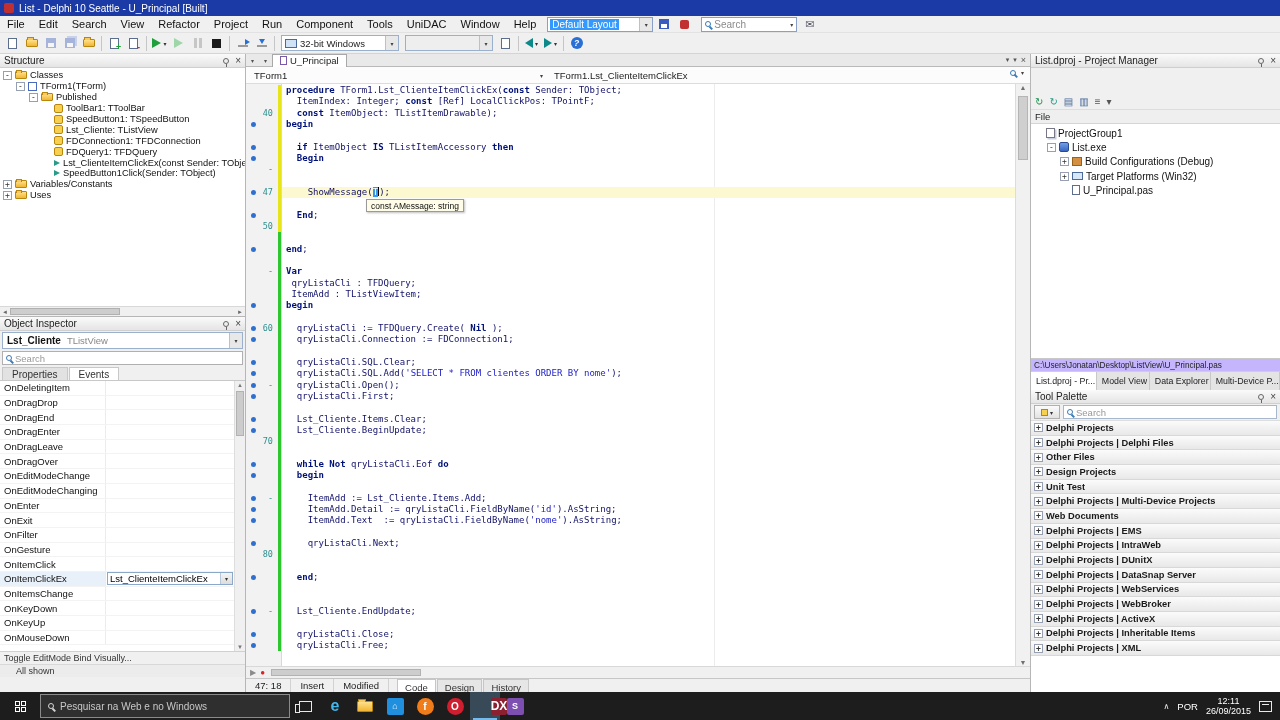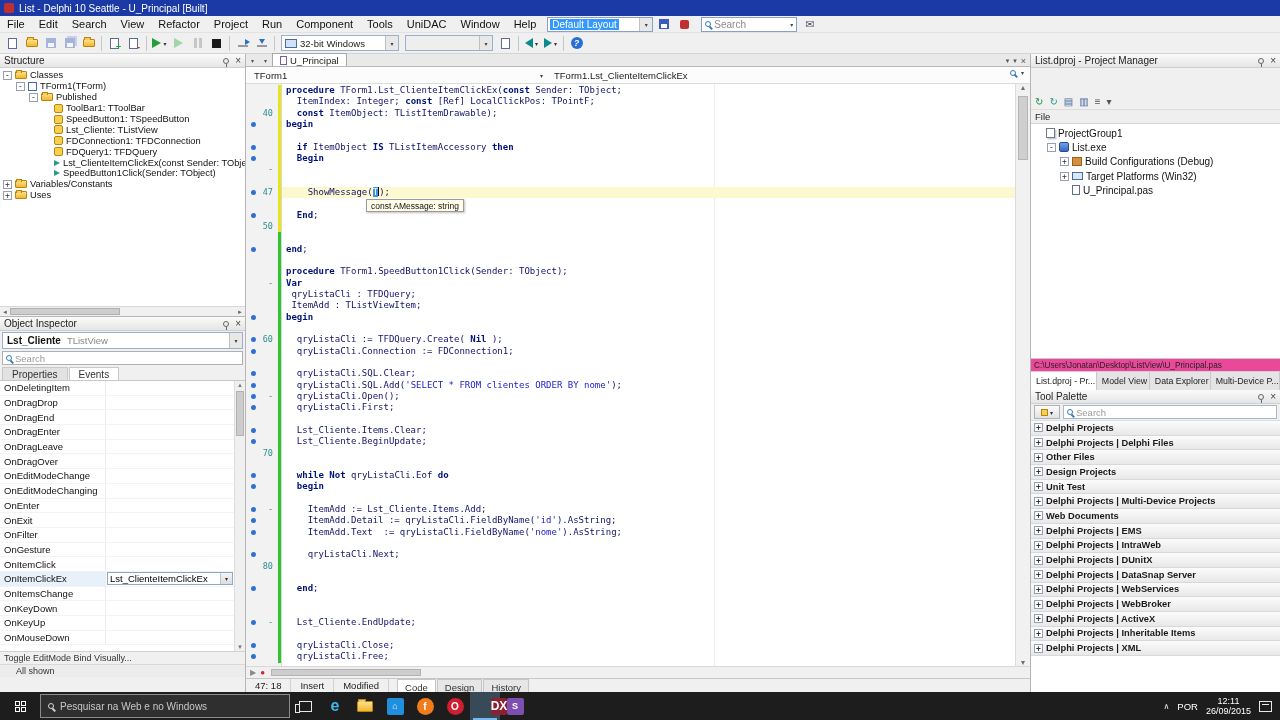--- a/index.html
+++ b/index.html
@@ -106,21 +106,21 @@
   .evcombo .txt{flex:1;padding-left:2px;font-size:9.5px;color:#000;white-space:nowrap;overflow:hidden}
   .evcombo .arr{width:12px;height:100%;background:linear-gradient(#f4f4f4,#ddd);border-left:1px solid #b8c8d8;font-size:6px;display:flex;align-items:center;justify-content:center;color:#333;flex:none}
   .oi-vscroll{position:absolute;right:0;top:0;bottom:0;width:11px;background:#f0f0f0;border-left:1px solid #ddd;font-size:6px;color:#777;text-align:center}
   .oi-vthumb{position:absolute;left:1px;right:1px;top:10px;height:45px;background:#cccccc;border:1px solid #b2b2b2}
   .oi-varr-up{position:absolute;top:1px;left:0;right:0}
   .oi-varr-dn{position:absolute;bottom:1px;left:0;right:0}
   .oi-hint{height:13px;font-size:9px;color:#333;padding-left:4px;display:flex;align-items:center;border-top:1px solid #d0d0d0;flex:none;background:#f0f0f0}
   .oi-footer{height:13px;font-size:9px;color:#333;padding-left:16px;display:flex;align-items:center;border-top:1px solid #d8d8d8;background:#ececec;flex:none}
   .oi-bottomfill{flex:none;height:15px}
   
-  .ed-tabstrip{position:absolute;top:0;left:0;right:0;height:13px;background:#e9e9e9;border-bottom:1px solid #b9b9b9;display:flex;align-items:flex-end}
+  .ed-tabstrip{position:absolute;top:0;left:0;right:0;height:13px;background:#e9e9e9;border-bottom:1px solid #b9b9b9;display:flex;align-items:center}
   .ed-tabbtn{width:13px;height:12px;display:flex;align-items:center;justify-content:center;font-size:6px;color:#555}
   .ed-tab{height:13px;background:#fff;border:1px solid #a8a8a8;border-bottom:none;display:flex;align-items:center;padding:0 7px;font-size:9.5px;gap:3px;color:#222}
   .ed-tab .ci-page{width:7px;height:9px;border-color:#7a5aa8}
   .ed-tabstrip-right{margin-left:auto;display:flex;align-items:center;gap:4px;padding-right:4px;font-size:7px;color:#555}
   .ed-crumbs{position:absolute;top:13px;left:0;right:0;height:17px;background:#fcfcfc;border-bottom:1px solid #dcdcdc;font-size:9.5px;color:#222}
   .crumb1{position:absolute;left:8px;top:3px}
   .crumb-dd1{position:absolute;left:294px;top:5px;font-size:6px;color:#444}
   .crumb2{position:absolute;left:308px;top:3px}
   .crumb-right{position:absolute;right:6px;top:2px;display:flex;gap:5px;align-items:center;font-size:6px;color:#444}
   .ed-code{position:absolute;top:30px;left:0;right:0;bottom:26px;background:#fff;overflow:hidden}
@@ -156,21 +156,21 @@
   .ed-bottom-tabs{display:flex;height:13px;margin-left:8px;align-self:flex-end}
   .eb-tab{padding:7px 7px;display:flex;align-items:center;font-size:9.5px;color:#333;background:#e6e6e6;border:1px solid #c6c6c6;border-bottom:none;margin-right:1px}
   .eb-tab.active{background:#fff}
   
   .pm-panel{position:absolute;top:0;left:0;right:0;height:336px;display:flex;flex-direction:column;background:#f0f0f0}
   .pm-spacer{height:25px;flex:none}
   .pm-toolbar{height:17px;display:flex;align-items:center;gap:6px;padding-left:4px;border-bottom:1px solid #ddd;flex:none}
   .pm-tbtn{display:flex;align-items:center;font-size:10px;gap:1px}
   .pm-file-header{height:14px;background:#efefef;border-bottom:1px solid #d5d5d5;font-size:9.5px;display:flex;align-items:center;padding-left:4px;color:#222;flex:none}
   .pm-tree{flex:1;background:#fff;padding-top:2px;overflow:hidden}
-  .pm-path{height:13px;background:#ec4899;border-top:1px solid #c8c8c8;font-size:8.2px;display:flex;align-items:center;padding-left:3px;color:#222;white-space:nowrap;overflow:hidden;flex:none}
+  .pm-path{height:13px;background:#c4b5fd;border-top:1px solid #c8c8c8;font-size:8.2px;display:flex;align-items:center;padding-left:3px;color:#222;white-space:nowrap;overflow:hidden;flex:none}
   .pm-tabs{height:19px;display:flex;background:#e4e4e4;border-top:1px solid #cfcfcf;flex:none}
   .pm-tab{padding:0 5px;font-size:8.8px;display:flex;align-items:center;border-right:1px solid #c8c8c8;color:#222;white-space:nowrap;overflow:hidden;background:#e4e4e4}
   .pm-tab.active{background:#fff}
   .tp-panel{position:absolute;top:336px;left:0;right:0;bottom:0;display:flex;flex-direction:column;background:#fff}
   .tp-toolbar{height:17px;background:#f0f0f0;display:flex;align-items:center;gap:3px;padding:0 3px;border-bottom:1px solid #ddd;flex:none}
   .tp-combo-btn{width:26px;height:14px;border:1px solid #b0b0b0;background:linear-gradient(#fbfbfb,#e2e2e2);display:flex;align-items:center;justify-content:center;gap:2px;font-size:6px;color:#333}
   .tp-combo-btn .sq{width:7px;height:7px;background:#f8d050;border:1px solid #b8860b}
   .tp-search{flex:1;height:14px;background:#fff;border:1px solid #a8b8cc;display:flex;align-items:center;gap:3px;padding:0 3px;font-size:9.5px;color:#999}
   .tp-cats{flex:none}
   .tp-cat{height:14.7px;display:flex;align-items:center;background:linear-gradient(#fbfbfb,#e8e8e8);border-bottom:1px solid #d8d8d8;padding-left:3px;font-size:9.3px;font-weight:bold;color:#1a1a1a;white-space:nowrap;overflow:hidden}
@@ -678,29 +678,20 @@
               <span class="cl-marker">
                 <span class="cl-num"></span>
               </span>
               <span class="cl-bar">
                 <i class="bar-g"></i>
               </span>
               <span class="cl-text"></span>
             </div>
             <div class="cline">
               <span class="cl-marker">
-                <span class="cl-num"></span>
-              </span>
-              <span class="cl-bar">
-                <i class="bar-g"></i>
-              </span>
-              <span class="cl-text"><span class="cs-k">procedure</span><span class="cs-p"> TForm1.SpeedButton1Click(Sender: TObject);</span></span>
-            </div>
-            <div class="cline">
-              <span class="cl-marker">
                 <span class="cl-num">-</span>
               </span>
               <span class="cl-bar">
                 <i class="bar-g"></i>
               </span>
               <span class="cl-text"><span class="cs-k">Var</span></span>
             </div>
             <div class="cline">
               <span class="cl-marker">
                 <span class="cl-num"></span>

